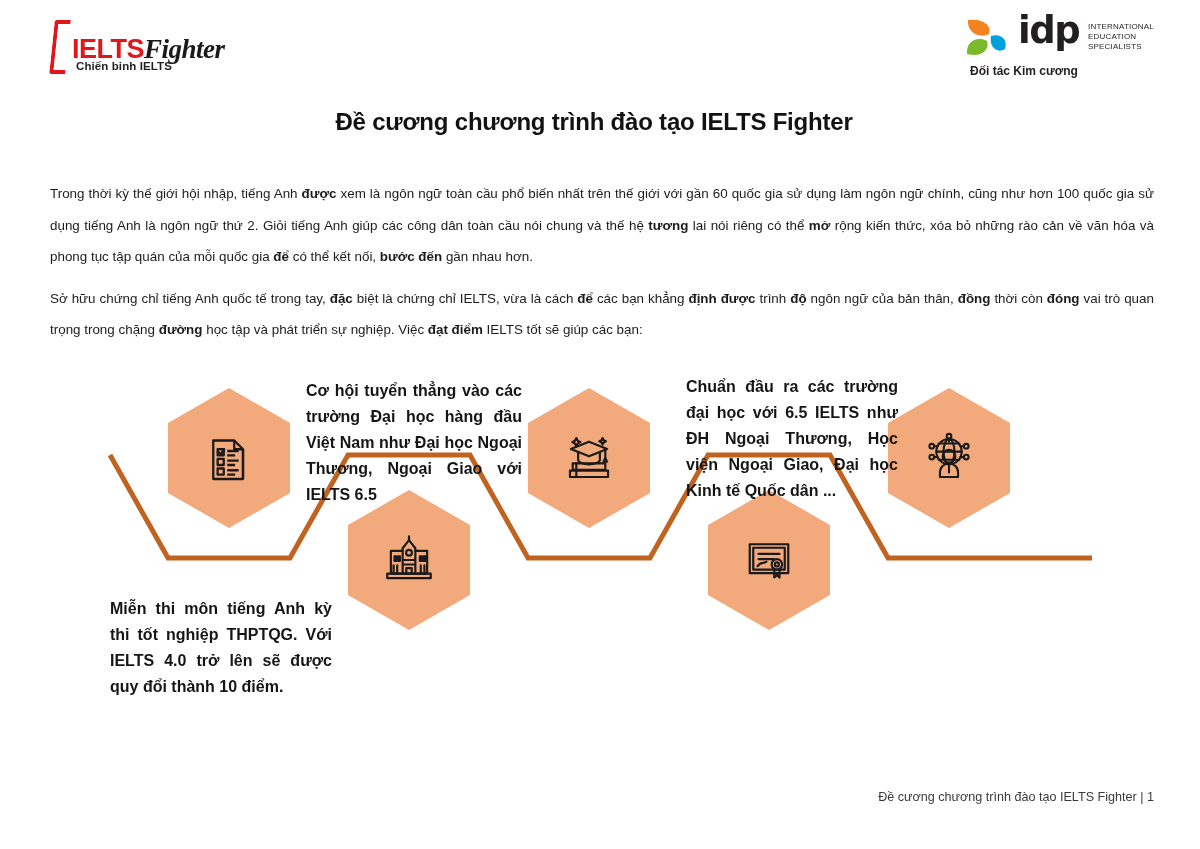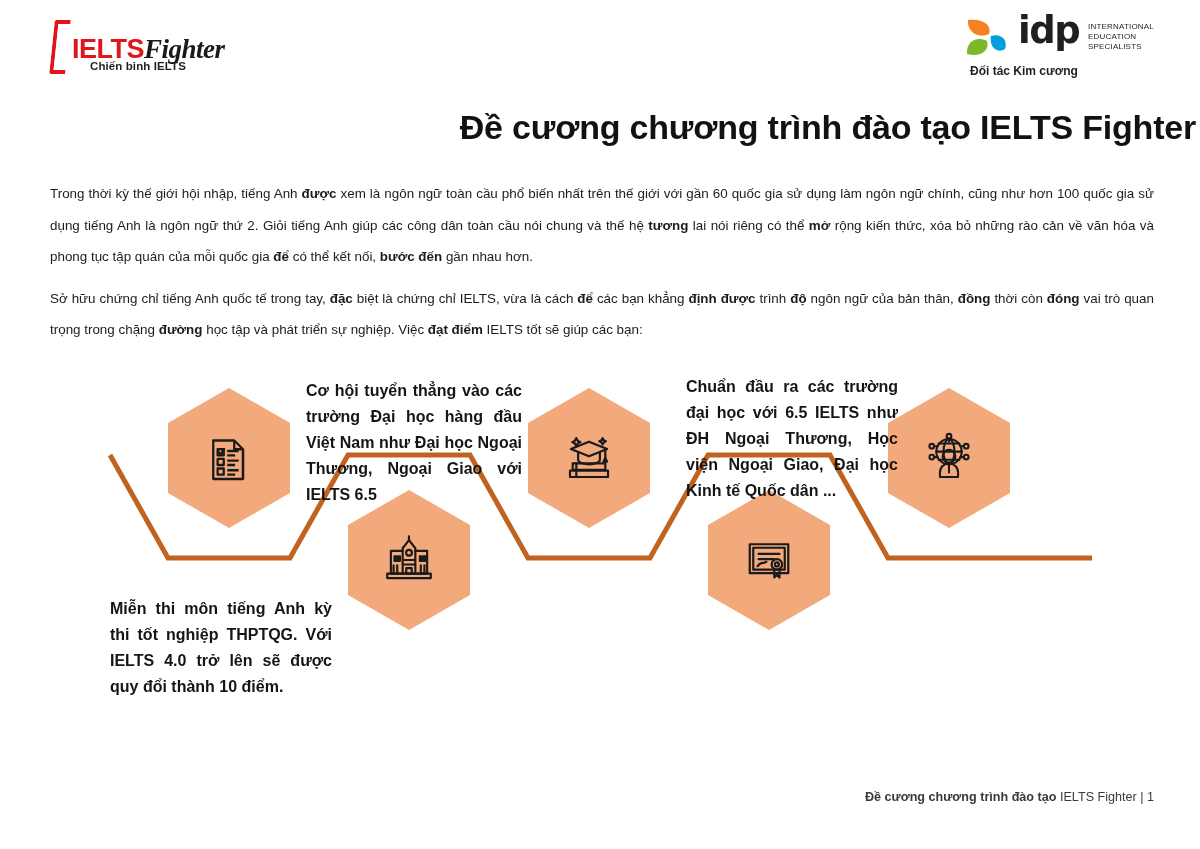--- a/index.html
+++ b/index.html
@@ -47,21 +47,21 @@
   }
   .if-ielts { color: #E1161B; }
   .if-fighter {
     color: #1a1a1a;
     font-style: italic;
     font-family: "Liberation Serif", serif;
     font-weight: bold;
   }
   .if-tagline {
     position: absolute;
-    left: 38px; top: 44px;
+    left: 24px; top: 44px;
     font-size: 11.5px;
     font-weight: bold;
     color: #231f20;
     letter-spacing: 0.1px;
   }
 
   .logo-right {
     position: absolute;
     right: 38px; top: 10px;
     width: 200px; height: 78px;
@@ -97,23 +97,23 @@
     width: 184px;
     text-align: left;
     font-size: 12px;
     font-weight: bold;
     color: #231f20;
   }
 
   
   .doc-title {
     position: absolute;
-    top: 108px; left: 0; right: 4px;
-    text-align: right;
-    font-size: 34px;
+    top: 108px; left: 0; right: 12px;
+    text-align: center;
+    font-size: 24px;
     font-weight: bold;
     color: #121212;
     letter-spacing: -0.2px;
   }
 
   
   .body-copy {
     position: absolute;
     left: 50px; top: 178px;
     width: 1104px;
@@ -159,21 +159,21 @@
   }
   .callout.up   { text-align: justify; }
 
   
   .footer {
     position: absolute;
     right: 46px; bottom: 45px;
     font-size: 12.6px;
     color: #3a3a3a;
   }
-  .footer b { font-weight: bold; }
+  .footer b { font-weight: normal; }
 </style>
 </head>
 <body>
 
 <div class="header">
 
   <div class="logo-left">
     <div class="if-bracket"></div>
     <div class="if-word">
       <span class="if-ielts">IELTS</span><span class="if-fighter">Fighter</span>

